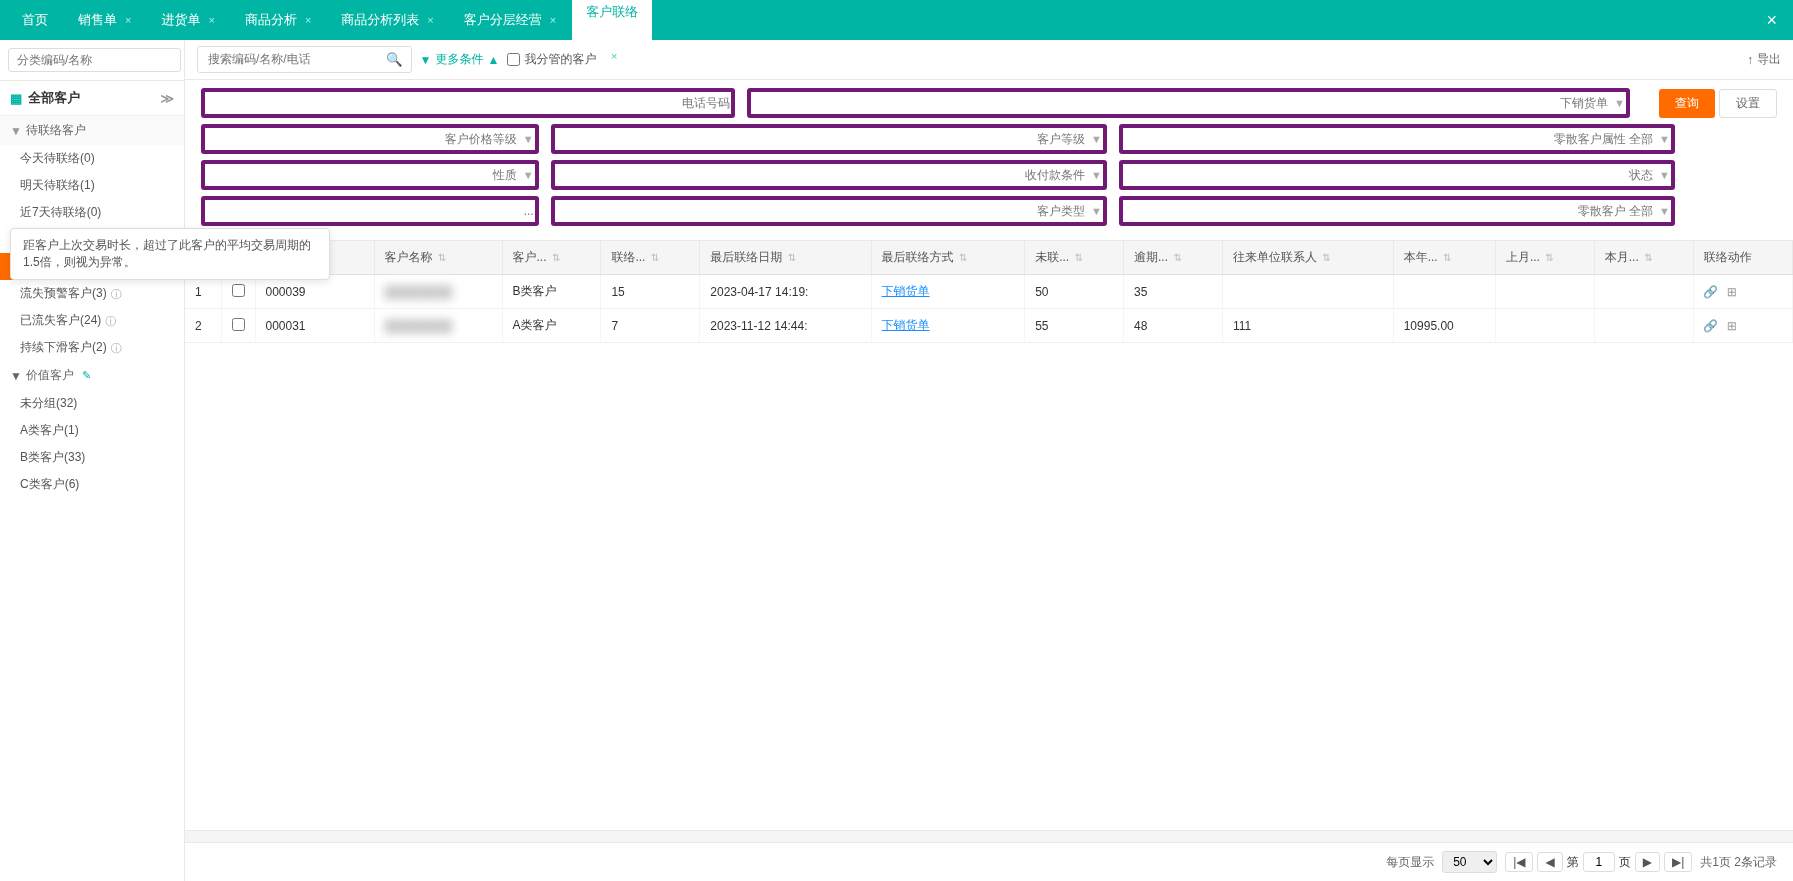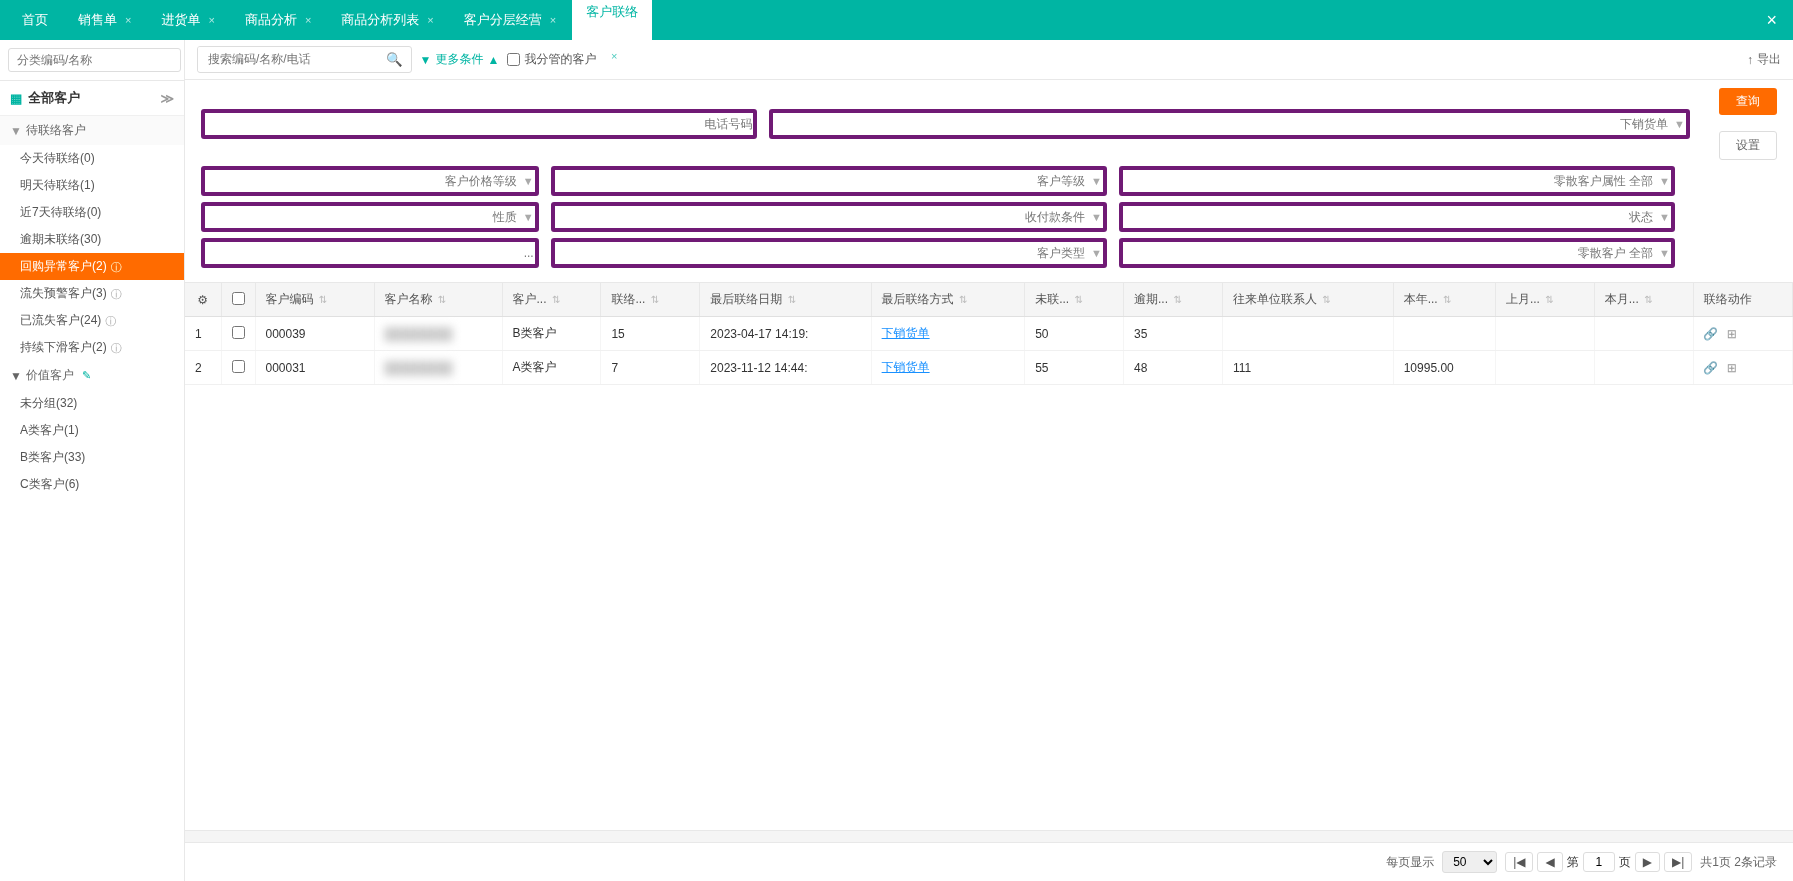--- a/index.html
+++ b/index.html
@@ -128,21 +128,21 @@
       display: flex; align-items: center; flex: 1;
       border: 4px solid #701a75; border-radius: 3px;
       min-height: 30px; padding: 0 1px; gap: 6px;
       background: #fff; cursor: pointer; text-align: right;
     }
     .filter-field .field-label { font-size: 12px; color: #777; flex: 1; }
     .filter-field .chevron { color: #aaa; font-size: 11px; }
     .filter-field-wide { flex: 2; }
 
     .action-buttons {
-      display: flex; flex-direction: column; gap: 16px; padding-left: 17px;
+      display: flex; flex-direction: row; gap: 4px; padding-left: 17px;
     }
     .btn-query {
       background: #ff6b00; color: #fff; border: none;
       padding: 5px 16px; border-radius: 3px; cursor: pointer;
       font-size: 12px;
     }
     .btn-settings {
       background: #fff; color: #666; border: 1px solid #ddd;
       padding: 5px 16px; border-radius: 3px; cursor: pointer;
       font-size: 12px;
@@ -300,20 +300,23 @@
     <div class="sidebar-item">
       <span>B类客户(33)</span>
     </div>
     <div class="sidebar-item">
       <span>C类客户(6)</span>
     </div>
   </div>
 
   <div class="content-area">
 
+    <div class="tooltip-box">
+      <span>距客户上次交易时长，超过了此客户的平均交易周期的1.5倍，则视为异常。</span>
+    </div>
 
     <div class="filter-bar">
       <div class="filter-search-wrap">
         <input type="text" placeholder="搜索编码/名称/电话" style="">
         <button class="search-icon-btn">🔍</button>
       </div>
       <button class="more-conditions">
         <span>▼</span>
         <span>更多条件</span>
         <span>▲</span>

